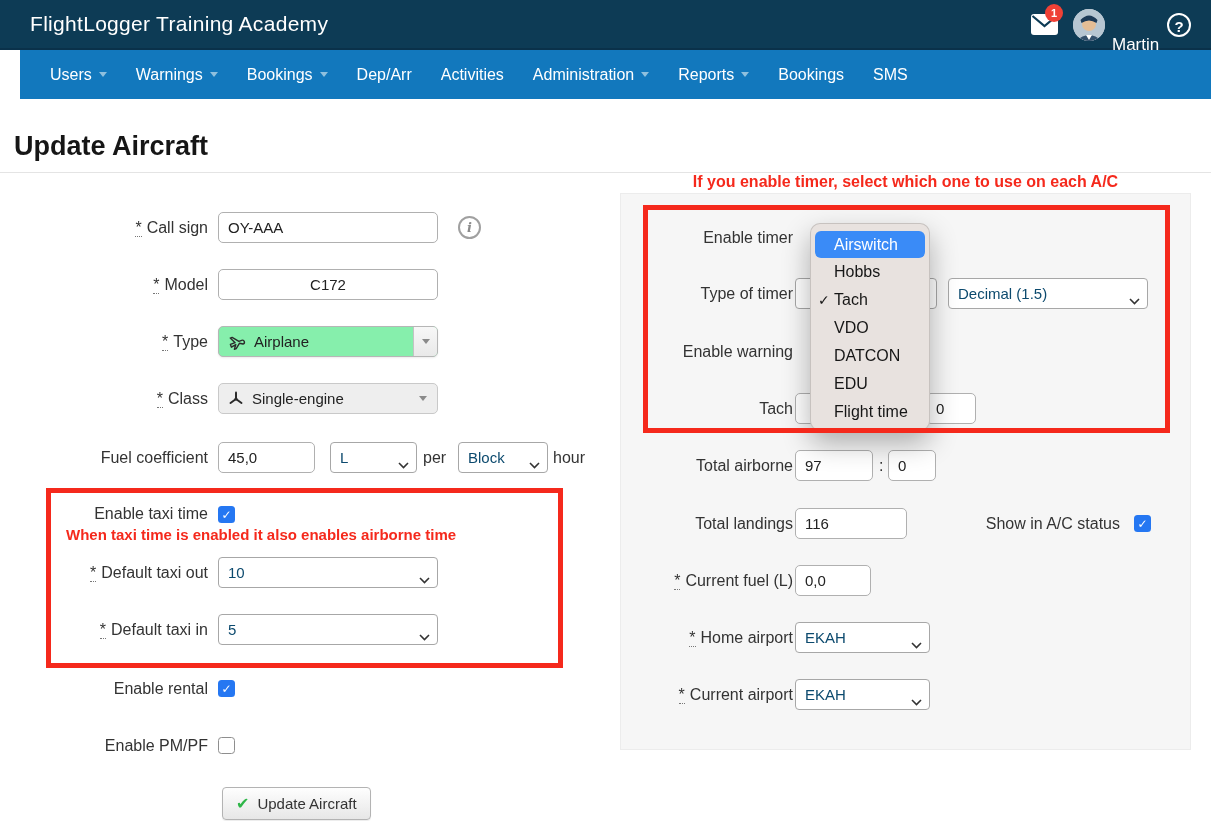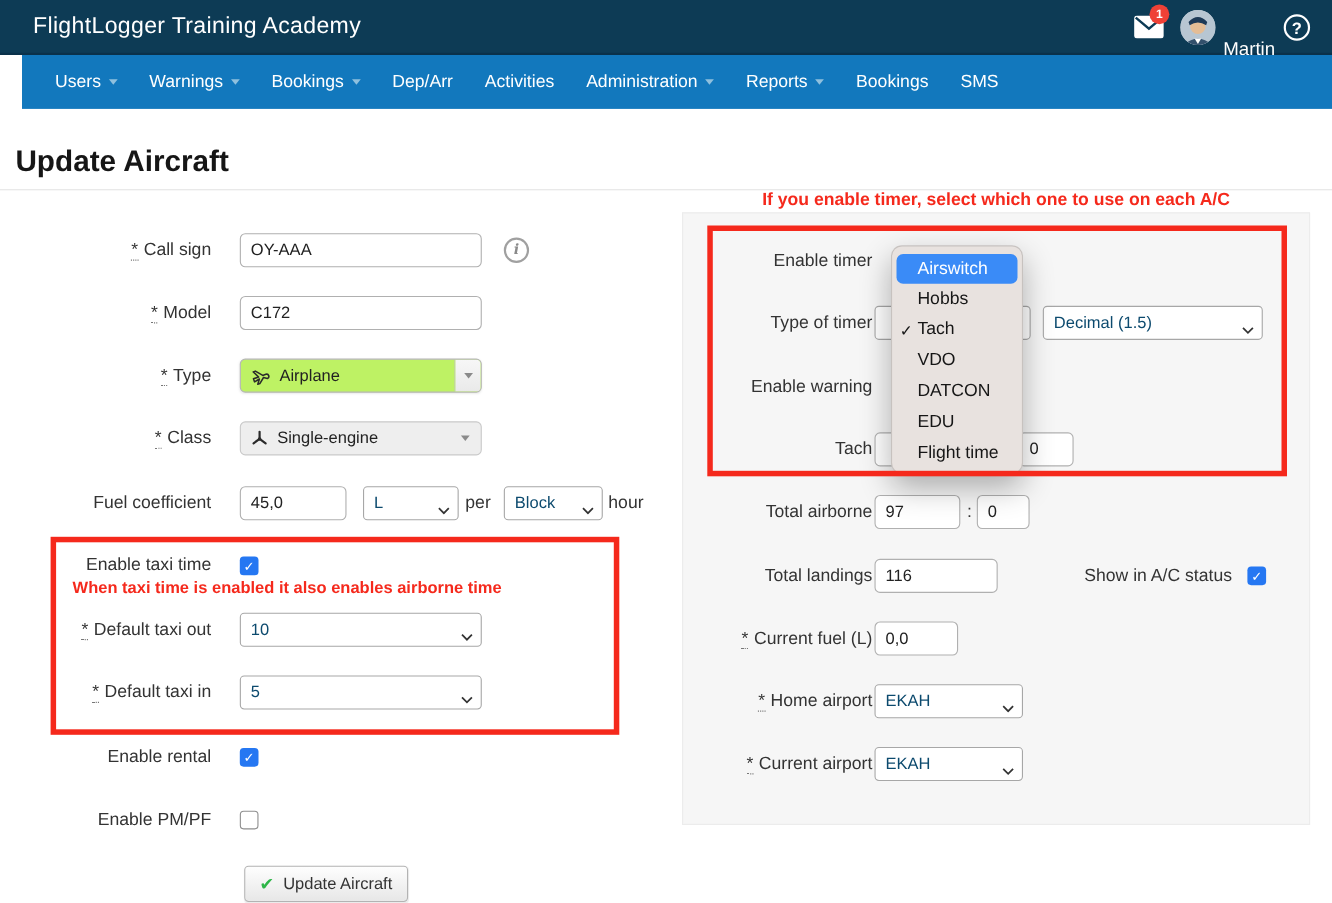--- a/index.html
+++ b/index.html
@@ -24,38 +24,38 @@
   .nav-item{color:#fff;font-size:16px;white-space:nowrap;cursor:pointer;display:flex;align-items:center;}
   .caret{width:0;height:0;border-left:4px solid transparent;border-right:4px solid transparent;
          border-top:5px solid #8fc0de;display:inline-block;margin-left:7px;}
 
   
   .title{position:absolute;left:14px;top:131px;font-size:27px;font-weight:bold;color:#161616;}
   .title-rule{position:absolute;left:0;top:172px;width:1211px;border-bottom:1px solid #e4e4e4;}
 
   
   .lbl{position:absolute;line-height:31px;font-size:16px;color:#333;text-align:right;white-space:nowrap;}
-  .lbl-l{left:0;width:192px;}
+  .lbl-l{left:0;width:192px;padding-left:16px;}
   .lbl-r{left:616px;width:177px;}
   .ast{border-bottom:1px dotted #777;margin-right:5px;color:#333;}
   .ti{position:absolute;height:31px;border:1px solid #b0b0b0;border-radius:5px;background:#fff;
       font:15px "Liberation Sans","DejaVu Sans",sans-serif;color:#222;padding:0 9px;box-sizing:border-box;outline:none;}
   .sel{position:absolute;height:31px;border:1px solid #a7a7a7;border-radius:4px;background:#fff;
        display:flex;align-items:center;padding:0 22px 0 9px;font-size:15px;color:#0c4a6e;
        box-sizing:border-box;cursor:pointer;}
   .sel .chev{position:absolute;right:7px;top:12px;}
   .cb{position:absolute;width:17px;height:17px;border-radius:3.5px;box-sizing:border-box;cursor:pointer;
       display:flex;align-items:center;justify-content:center;}
   .cb.on{background:#2577f2;}
   .cb.on::after{content:"✓";color:#fff;font-size:12px;font-weight:bold;line-height:1;}
   .cb.off{background:#fff;border:1.5px solid #8e8e8e;}
 
   
   .combo{position:absolute;left:218px;width:220px;height:31px;border:1px solid #b6b6b6;border-radius:5px;
-         background:#bef264;box-sizing:border-box;display:flex;align-items:center;cursor:pointer;
+         background:#86efac;box-sizing:border-box;display:flex;align-items:center;cursor:pointer;
          box-shadow:0 1px 2px rgba(0,0,0,.08);}
   .combo .txt{font-size:15px;color:#222;}
   .combo-btn{position:absolute;right:0;top:0;width:23px;height:29px;background:linear-gradient(#f7f7f7,#e9e9e9);
              border-left:1px solid #c3c3c3;border-radius:0 4px 4px 0;display:flex;align-items:center;justify-content:center;}
   .tri{width:0;height:0;border-left:4px solid transparent;border-right:4px solid transparent;border-top:5px solid #8a8a8a;}
   .combo.dis{background:#eeeeee;border-color:#c9c9c9;box-shadow:none;}
   .icon-sp{margin:0 8px 0 9px;display:flex;align-items:center;}
 
   .info{position:absolute;left:458px;top:216px;width:23px;height:23px;border:2px solid #a0a0a0;border-radius:50%;
         box-sizing:border-box;color:#8a8a8a;text-align:center;line-height:19px;
@@ -150,21 +150,21 @@
   </div>
 
   <div class="title">Update Aircraft</div>
   <div class="title-rule"></div>
 
   <div class="lbl lbl-l" style="top:212px"><span class="ast">*</span><span>Call sign</span></div>
   <input class="ti" style="left: 218px; top: 212px; width: 220px;" value="OY-AAA">
   <div class="info">i</div>
 
   <div class="lbl lbl-l" style="top:269px"><span class="ast">*</span><span>Model</span></div>
-  <input class="ti" style="left: 218px; top: 269px; width: 220px;" value="C172">
+  <input class="ti" style="left: 218px; top: 269px; width: 220px; text-align: center;" value="C172">
 
   <div class="lbl lbl-l" style="top:326px"><span class="ast">*</span><span>Type</span></div>
   <div class="combo" style="top:326px">
     <span class="icon-sp">
       <svg width="18" height="18" viewBox="0 0 18 18" fill="none" stroke="#2b2b2b" stroke-width="1.4" stroke-linejoin="round">
         <path d="M2,9 L7,9 L4,3 L6,3 L11,9 L14,9 a2,2 0 0 1 0,4 L11,11 L6,15 L4,15 L7,11 L2,12 Z" transform="rotate(-20 9 9)"></path>
       </svg>
     </span>
     <span class="txt">Airplane</span>
     <span class="combo-btn">

